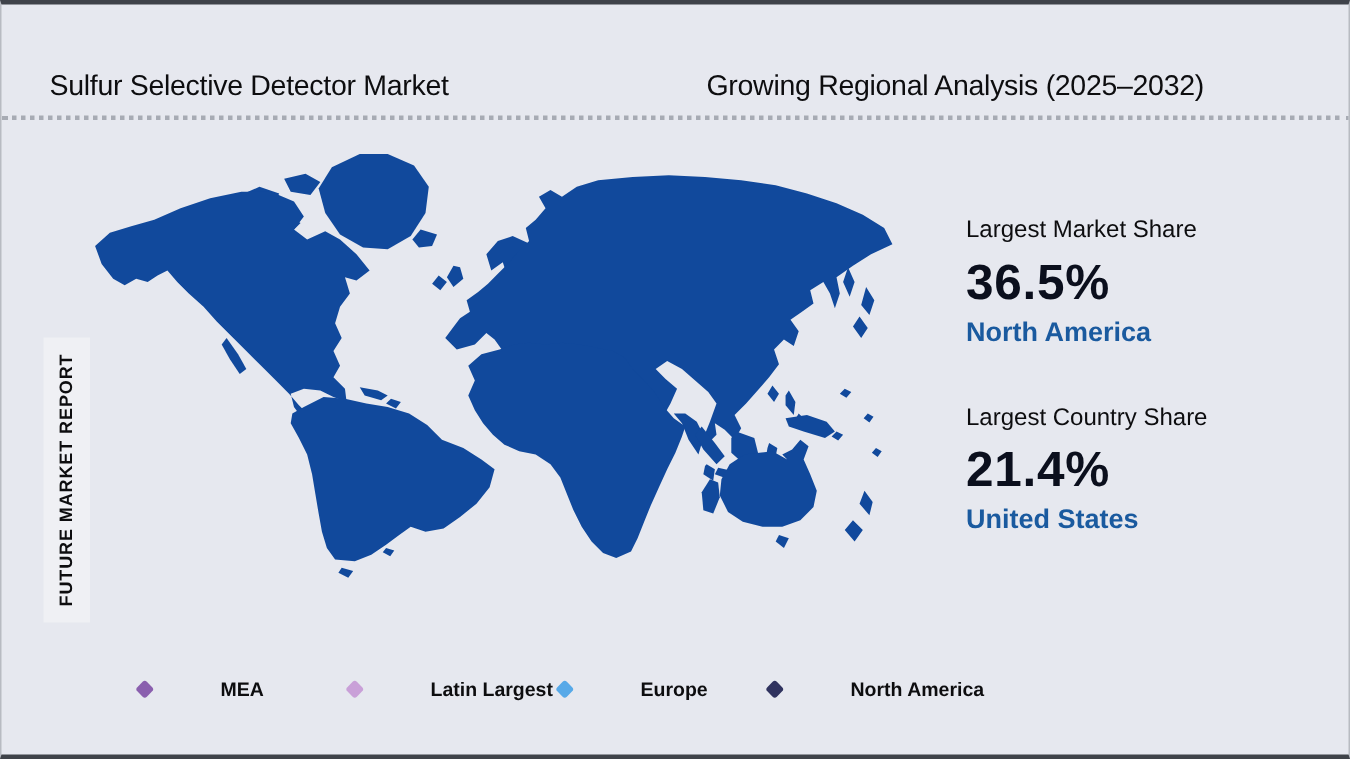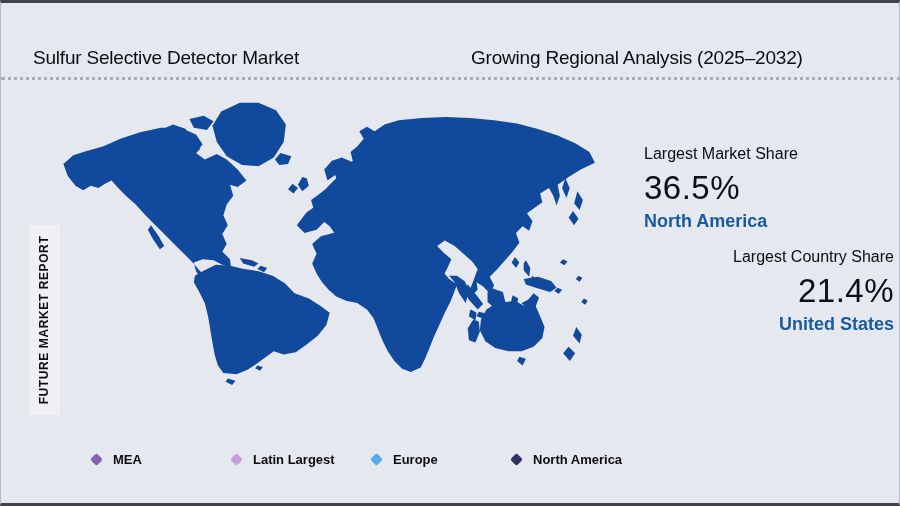--- a/index.html
+++ b/index.html
@@ -43,26 +43,26 @@
     letter-spacing: 0.6px;
     white-space: nowrap;
     color: var(--heading-text, #0d0d0f);
   }
   .world-map {
     position: absolute; left: 58px; top: 92px;
     width: 548px; height: 312px;
   }
   .world-map path { fill: var(--map-fill, #11499c); stroke: none; }
   .stats-column { position: absolute; left: 643px; top: 142px; width: 250px; }
-  .stat-block + .stat-block { margin-top: 16px; text-align: right; }
+  .stat-block + .stat-block { margin-top: 38px; }
   .stat-label  { font-size: 16px; font-weight: normal; color: var(--heading-text, #0d0d0f); line-height: 18px; }
-  .stat-value  { font-size: 33px; font-weight: normal; color: var(--value-text, #0b0f1d); margin-top: 7px; line-height: 36px; letter-spacing: 0.5px; }
+  .stat-value  { font-size: 33px; font-weight: bold; color: var(--value-text, #0b0f1d); margin-top: 7px; line-height: 36px; letter-spacing: 0.5px; }
   .stat-region { font-size: 18px; font-weight: bold; color: var(--accent-blue, #1a5a9f); margin-top: 4px; line-height: 22px; }
   .legend { position: absolute; left: 91px; top: 449px; display: flex; }
-  .legend-item { width: 140px; display: flex; align-items: center; }
+  .legend-item { width: 140px; display: flex; align-items: center; gap: 34px; }
   .legend-dot {
     width: 9px; height: 9px; border-radius: 2px;
     transform: rotate(45deg);
     margin-right: 12px; flex: 0 0 auto;
   }
   .legend-label { font-size: 13px; font-weight: bold; color: var(--heading-text, #0d0d0f); white-space: nowrap; }
 </style>
 </head>
 <body style="--background: #e6e8ef; --map-fill: #11499c; --accent-blue: #1a5a9f; --value-text: #0b0f1d; --heading-text: #0d0d0f; --divider: #a7abb4; --frame: #3f434a;">
 

